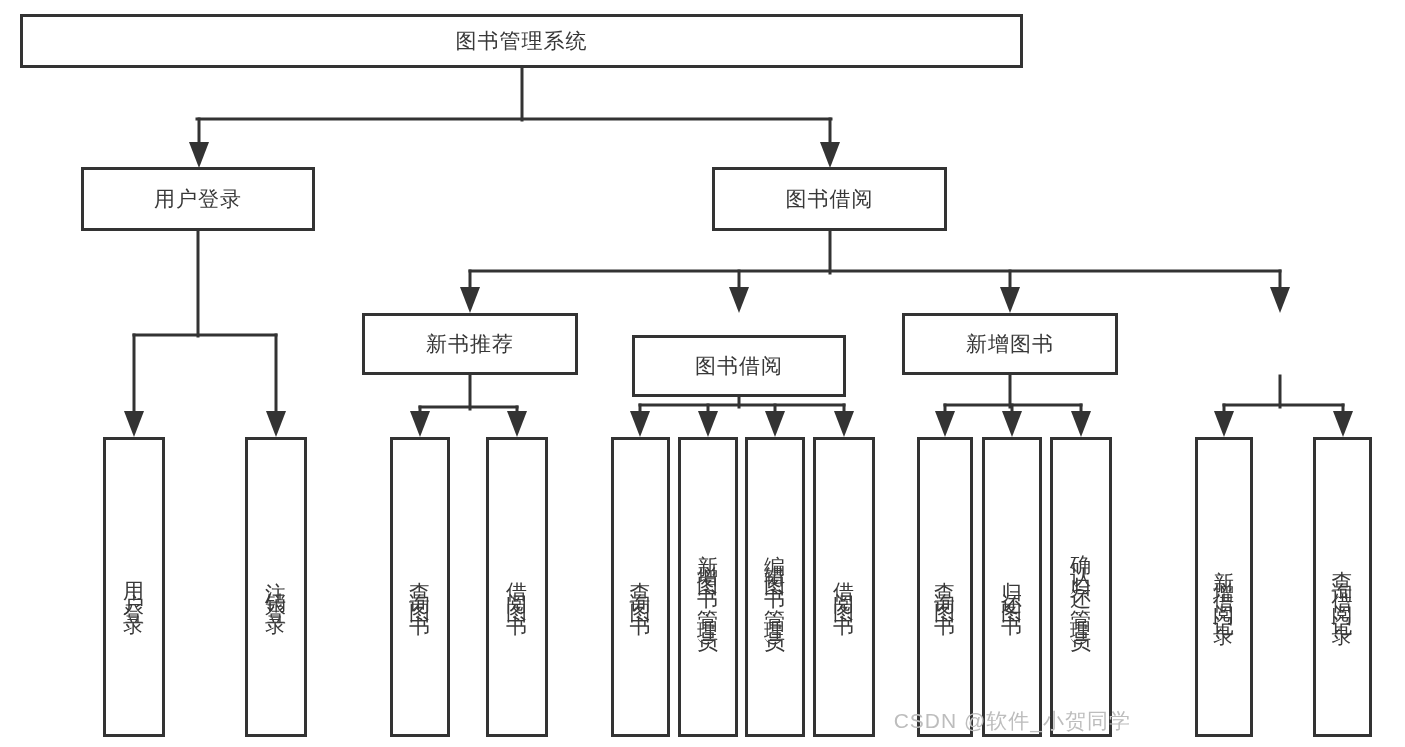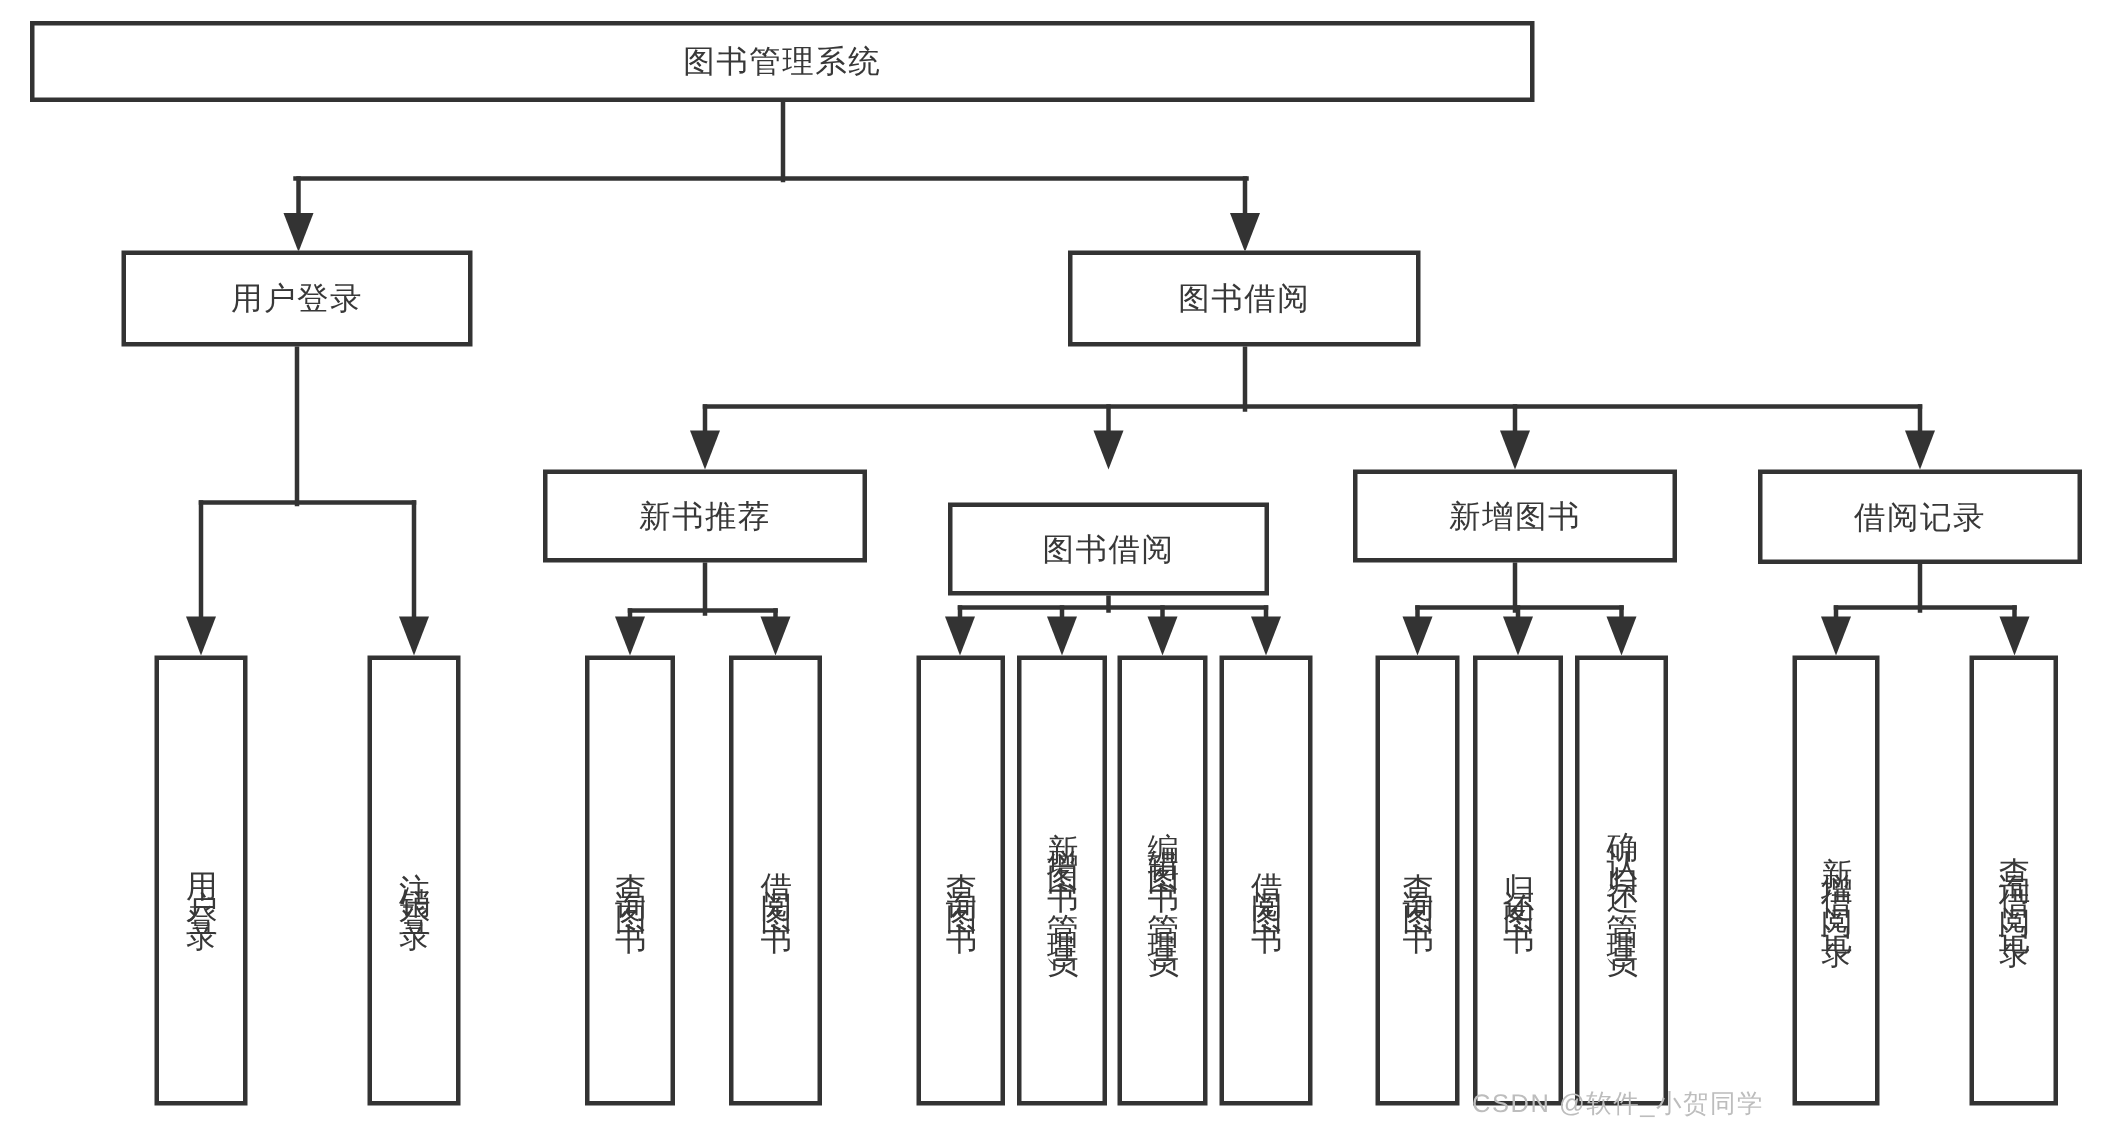--- a/index.html
+++ b/index.html
@@ -9,21 +9,20 @@
     width: 1405px;
     height: 747px;
     overflow: hidden;
     font-family: "Liberation Sans", sans-serif;
   }
   .canvas {
     position: relative;
     width: 1133px;
     height: 747px;
     background: #ffffff;
-    padding-left: 45px;
   }
   .connectors {
     position: absolute;
     left: 0;
     top: 0;
     z-index: 1;
   }
   .connectors line {
     stroke: #333333;
     stroke-width: 3;
@@ -51,23 +50,23 @@
   .v-box span {
     writing-mode: vertical-rl;
     text-orientation: mixed;
     font-size: 21px;
     letter-spacing: 11px;
     line-height: 1;
   }
   .watermark {
     position: absolute;
     right: 2px;
-    bottom: 0;
+    bottom: 12px;
     z-index: 3;
-    font-size: 17px;
+    font-size: 21px;
     color: #bdbdbd;
     letter-spacing: 1px;
     white-space: nowrap;
   }
 </style>
 </head>
 <body>
 
 <div class="canvas">
 
@@ -143,23 +142,20 @@
 
   <div class="box h-box" style="left:362px; top:313px; width:216px; height:62px;">
     <span>新书推荐</span>
   </div>
   <div class="box h-box" style="left:632px; top:313px; width:214px; height:62px;margin-top:22px;">
     <span>图书借阅</span>
   </div>
   <div class="box h-box" style="left:902px; top:313px; width:216px; height:62px;">
     <span>新增图书</span>
   </div>
-  <div class="box h-box" style="left:1172px; top:313px; width:216px; height:63px;">
-    <span>借阅记录</span>
-  </div>
 
   <div class="box v-box" style="left:103px; top:437px; width:62px; height:300px;">
     <span>用户登录</span>
   </div>
   <div class="box v-box" style="left:245px; top:437px; width:62px; height:300px;">
     <span>注销登录</span>
   </div>
 
   <div class="box v-box" style="left:390px; top:437px; width:60px; height:300px;">
     <span>查询图书</span>

